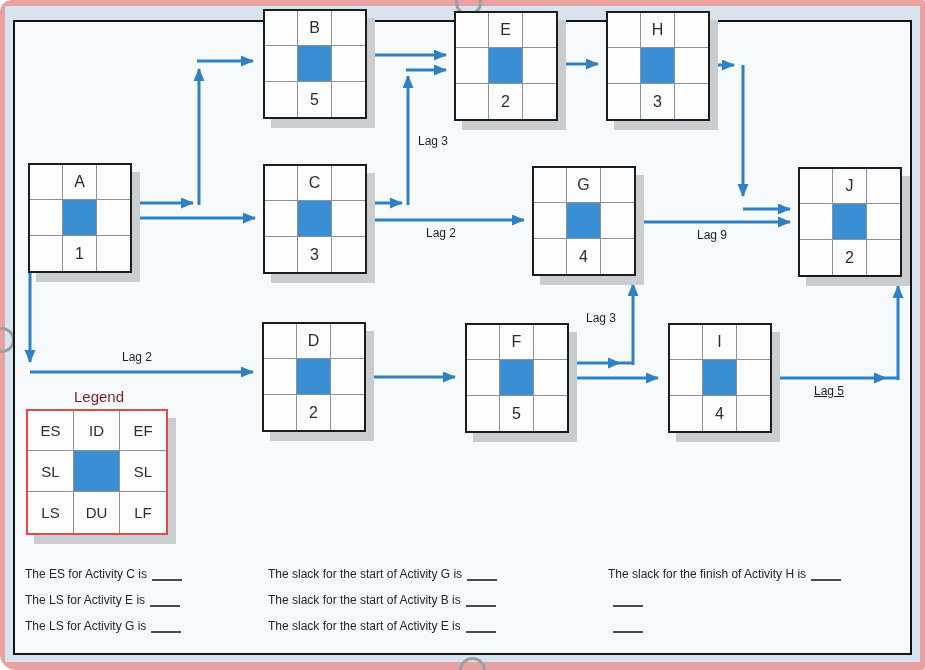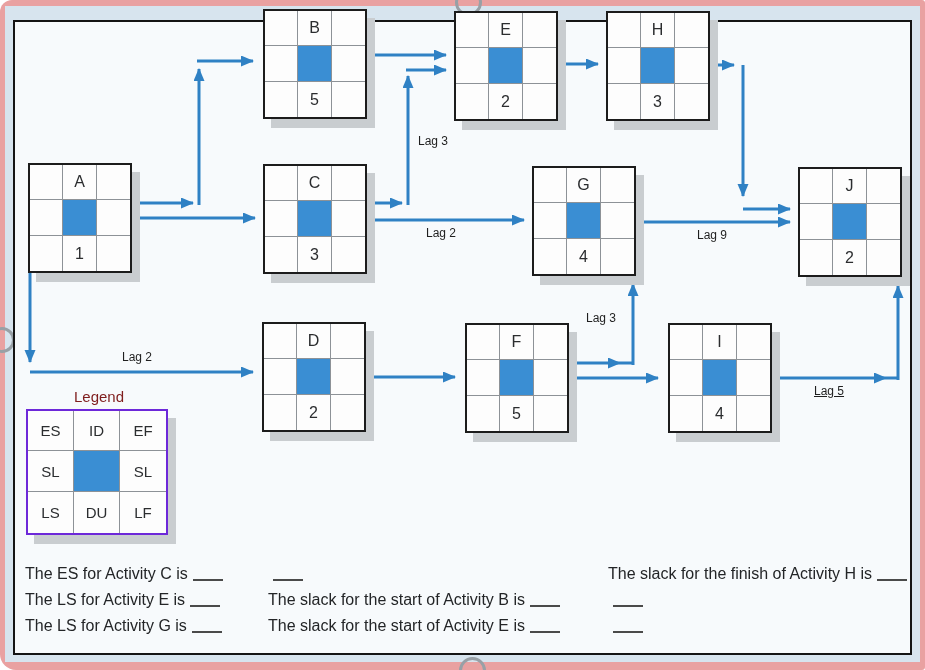--- a/index.html
+++ b/index.html
@@ -21,27 +21,27 @@
   .cell:nth-child(3n){border-right:none;}
   .cell:nth-child(n+7){border-bottom:none;}
   .fillblue{background:#3a8ed3;}
 
   .lag{position:absolute;font-size:12px;color:#1f1f1f;white-space:nowrap;text-align:right;}
 
   
   .legend-title{position:absolute;left:26px;top:388px;width:146px;text-align:center;
                 font-size:15px;color:#7f1d1d;}
   .legend{position:absolute;left:26px;top:409px;width:138px;height:122px;background:#fdfdfd;
-          border:2px solid #6d28d9;display:grid;
+          border:2px solid #ef4444;display:grid;
           grid-template-columns:46px 46px 46px;grid-template-rows:40px 41px 41px;
           box-shadow:8px 9px 0 #c9cdd0;}
   .legend .cell{font-size:15px;}
 
   
-  .qcol{position:absolute;top:561px;font-size:16px;color:#232527;}
+  .qcol{position:absolute;top:561px;font-size:12px;color:#232527;}
   .qrow{height:26px;display:flex;align-items:center;white-space:nowrap;}
   .blank{display:inline-block;width:30px;height:11px;border-bottom:2px solid #4a4a4a;margin-left:5px;}
 </style>
 </head>
 <body>
 
 <div class="frame">
   <div class="mat"></div>
 
   <div class="ring" style="left:455px;top:-11px;width:21px;height:21px;"></div>
@@ -250,20 +250,21 @@
         <span>The LS for Activity E is</span>
         <span class="blank"></span>
       </div>
     <div class="qrow">
         <span>The LS for Activity G is</span>
         <span class="blank"></span>
       </div>
   </div>
   <div class="qcol" style="left:268px;">
     <div class="qrow">
+        <span>The slack for the start of Activity G is</span>
         <span class="blank"></span>
       </div>
     <div class="qrow">
         <span>The slack for the start of Activity B is</span>
         <span class="blank"></span>
       </div>
     <div class="qrow">
         <span>The slack for the start of Activity E is</span>
         <span class="blank"></span>
       </div>

